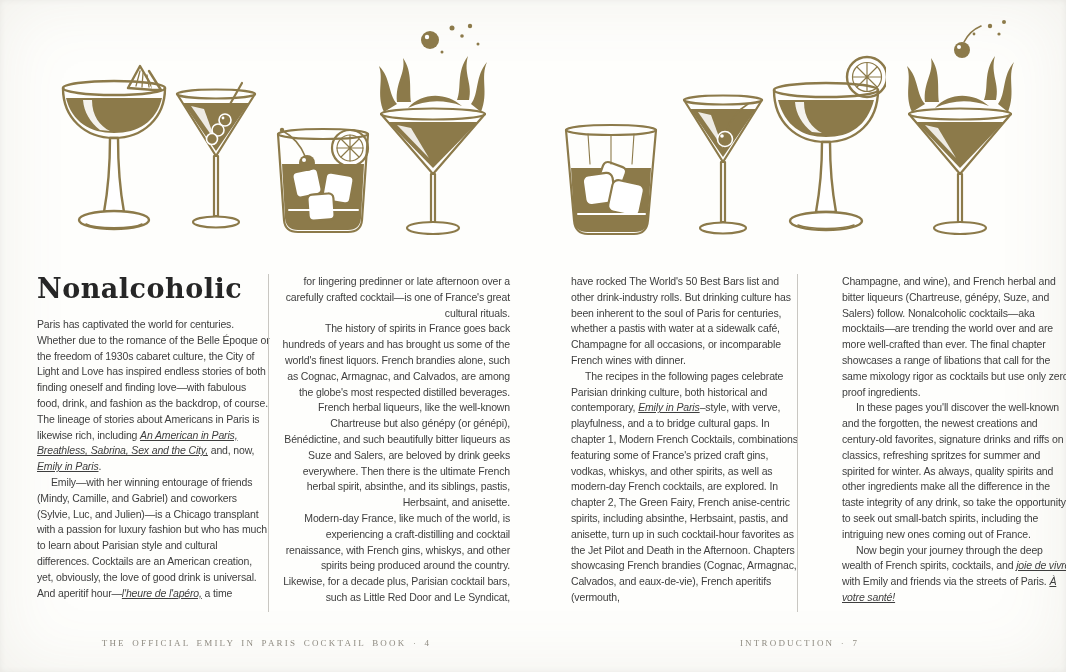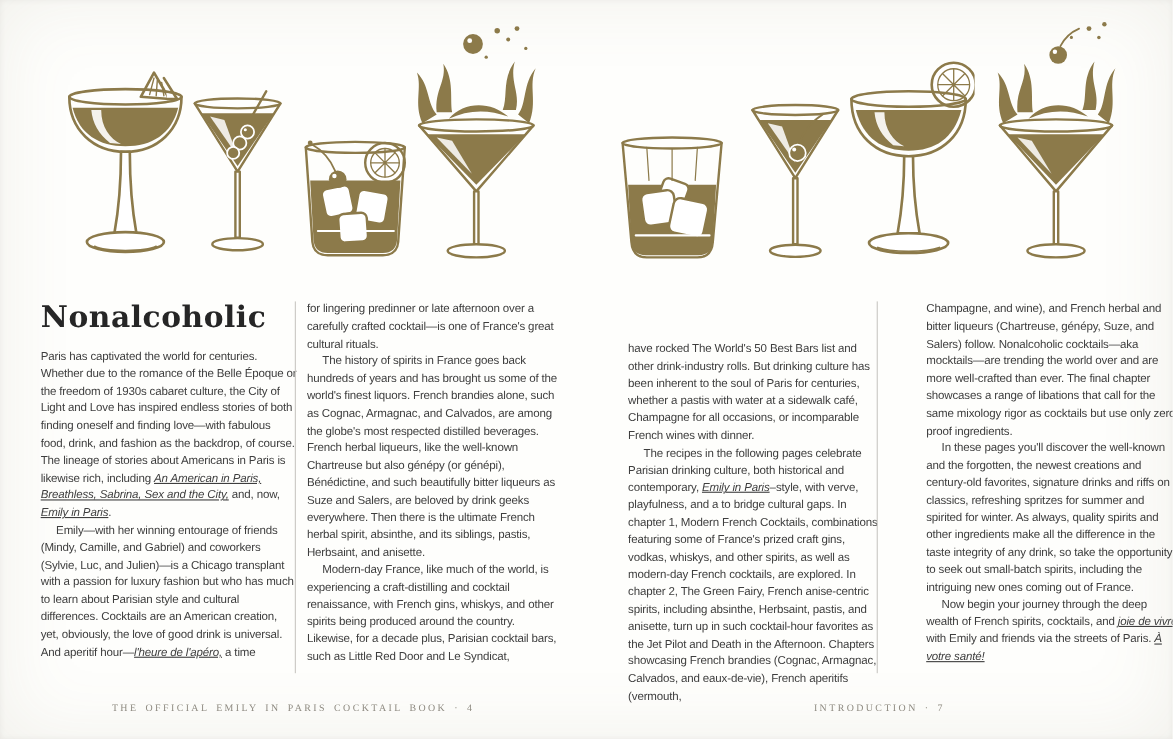--- a/index.html
+++ b/index.html
@@ -22,22 +22,22 @@
 
   .col{
     position:absolute;top:274px;
     font-size:10.5px;line-height:15.8px;letter-spacing:-0.15px;
     color:var(--text,#3e3e3e);
   }
   .col .para{margin:0;}
   .col .para.indent{text-indent:14px;}
   .col em{font-style:italic;text-decoration:underline;}
   #col1{left:37px;width:233px;}
-  #col2{left:279px;width:231px;}
-  #col3{left:571px;width:228px;margin-top:36px;}
+  #col2{left:279px;width:231px;text-align:right;}
+  #col3{left:571px;width:228px;}
   #col4{left:842px;width:232px;}
 
   .chapter-title{
     font-family:"DejaVu Serif", serif;
     font-weight:700;font-size:27px;letter-spacing:.5px;
     color:var(--heading,#262626);
     margin:0 0 13px 0;line-height:30px;
   }
 
   .vrule{

